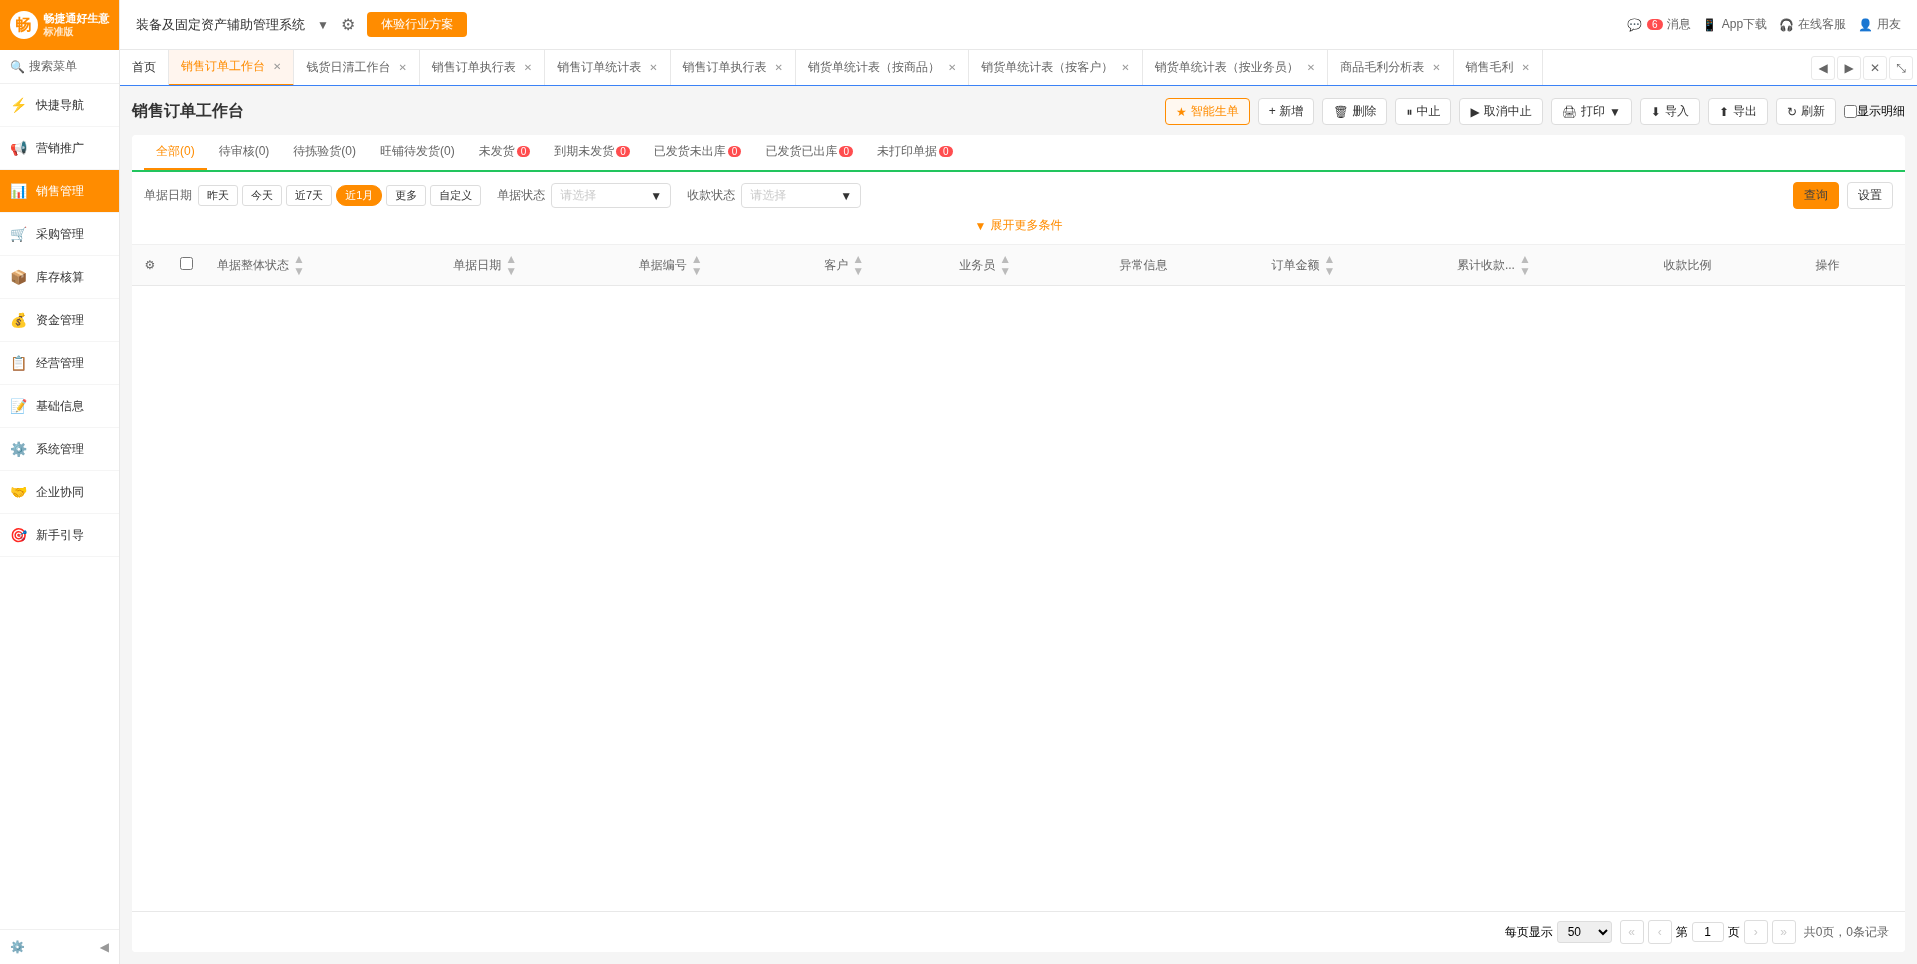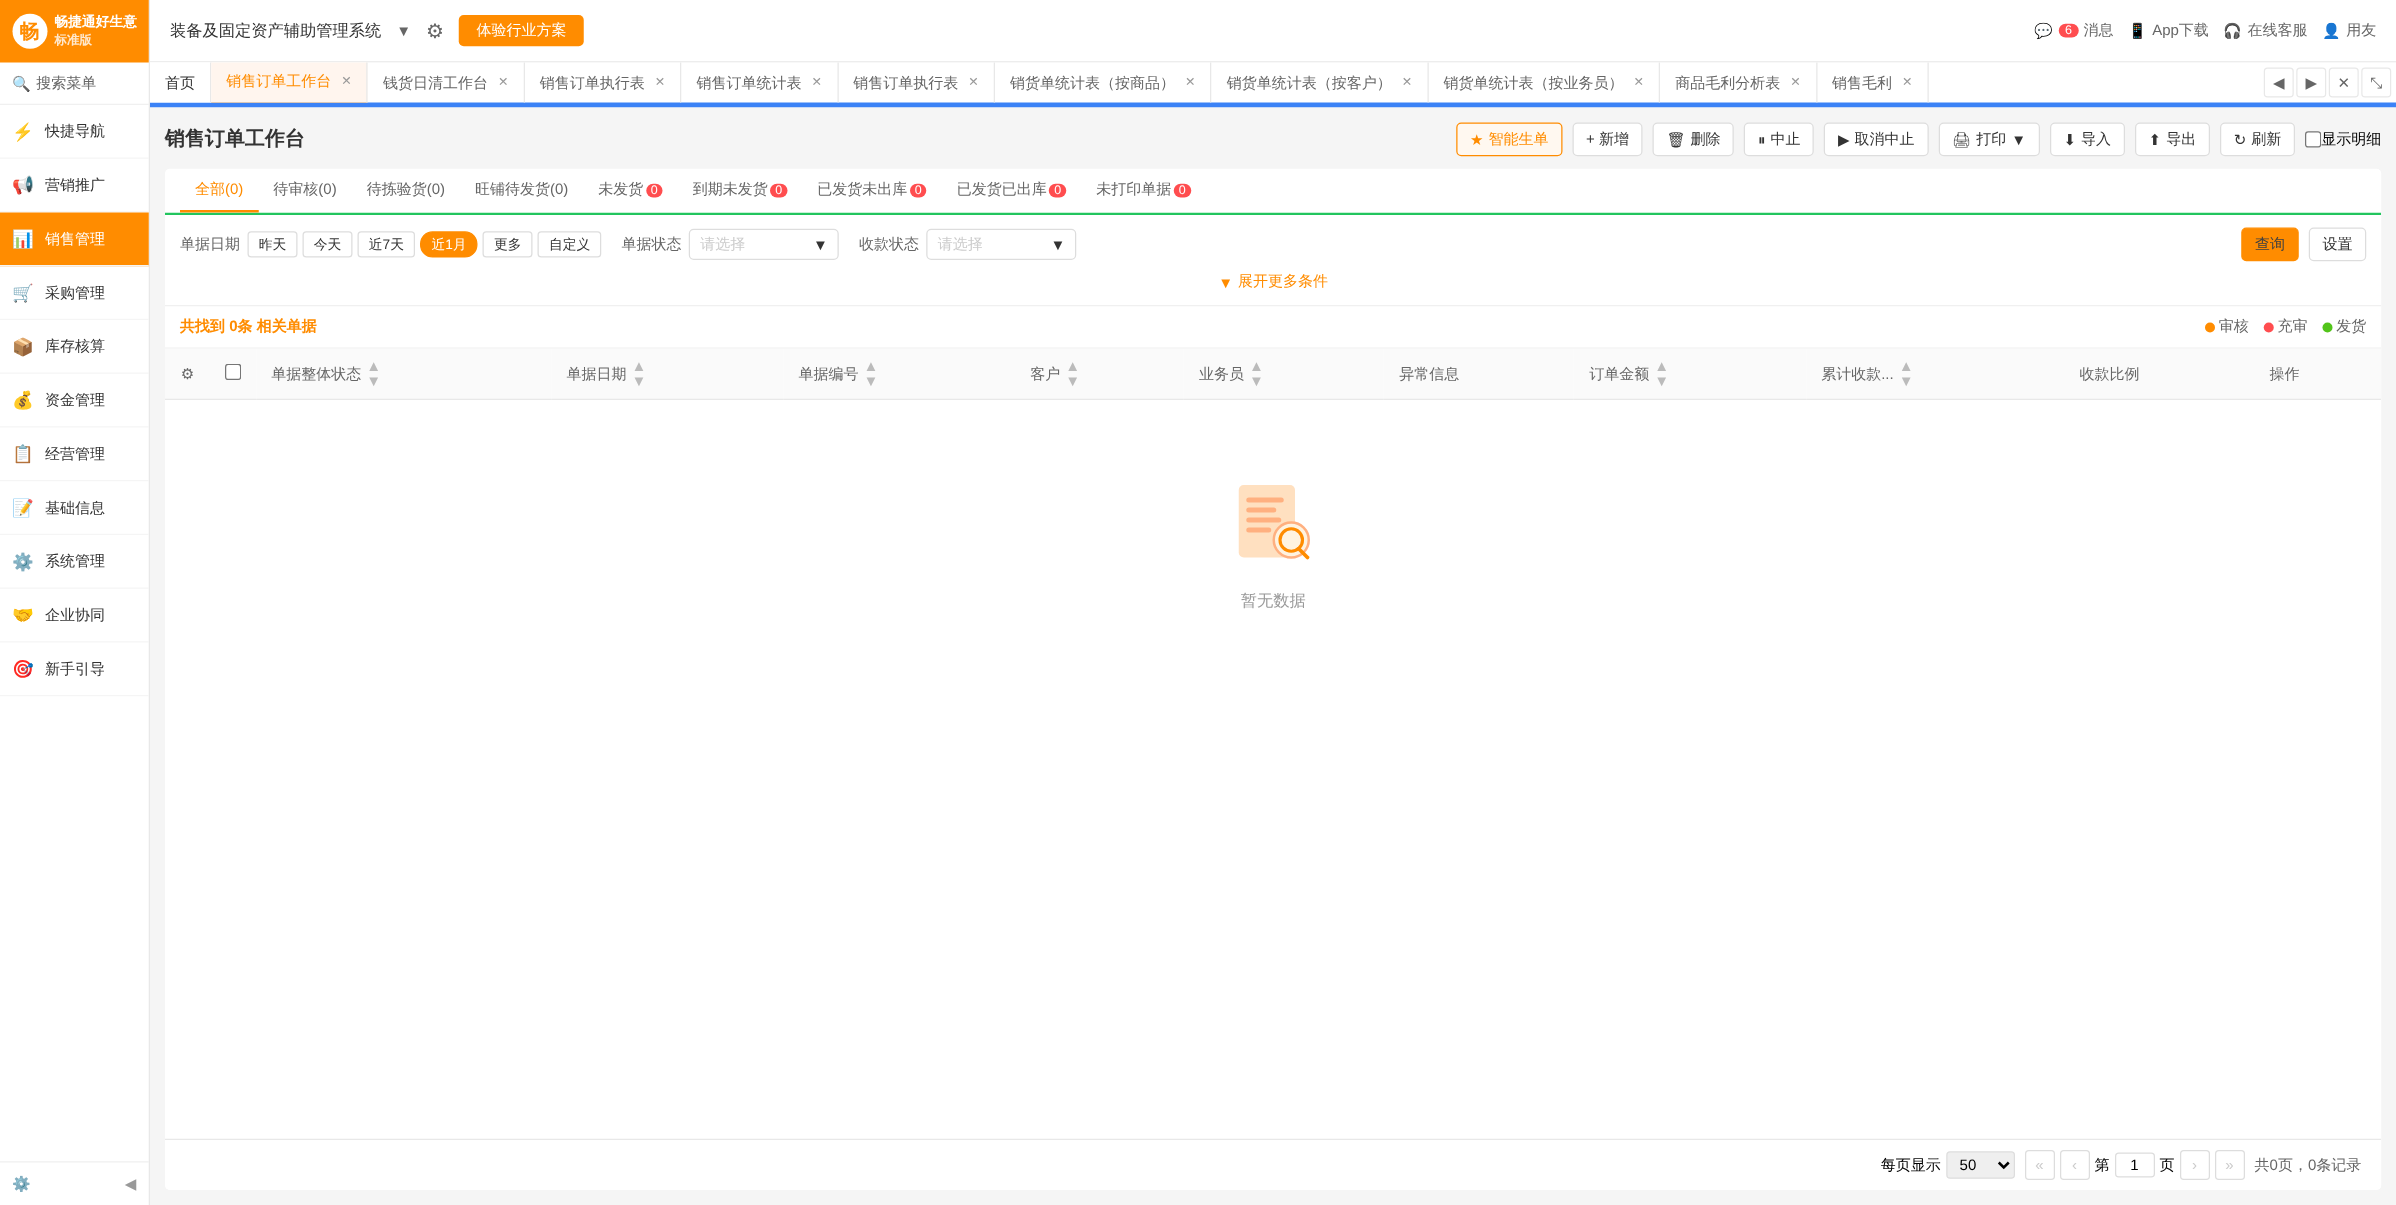--- a/index.html
+++ b/index.html
@@ -18,21 +18,21 @@
     
     .main { flex: 1; display: flex; flex-direction: column; overflow: hidden; }
 
     
     .top-header { height: 50px; background: #fff; border-bottom: 1px solid #e8e8e8; display: flex; align-items: center; padding: 0 16px; gap: 12px; }
     .header-btn { display: flex; align-items: center; gap: 4px; cursor: pointer; color: #666; }
     .badge { background: #ff4d4f; color: #fff; border-radius: 10px; padding: 0 5px; font-size: 10px; min-width: 16px; text-align: center; }
     .btn-experience { background: #ff8c00; color: #fff; padding: 4px 14px; border-radius: 4px; cursor: pointer; font-size: 12px; }
 
     
-    .tab-bar { background: #fff; border-bottom: 4px solid #3b82f6; display: flex; align-items: center; overflow: hidden; height: 36px; }
+    .tab-bar { background: #fff; border-bottom: 1px solid #3b82f6; display: flex; align-items: center; overflow: hidden; height: 36px; }
     .tab-item { padding: 0 12px; height: 36px; display: flex; align-items: center; gap: 6px; cursor: pointer; white-space: nowrap; color: #666; border-right: 1px solid #e8e8e8; font-size: 12px; flex-shrink: 0; }
     .tab-item.home { background: #fff; color: #333; }
     .tab-item.active { background: #fff5ee; color: #ff8c00; border-bottom: 2px solid #ff8c00; }
     .tab-close { color: #999; font-size: 10px; cursor: pointer; margin-left: 2px; }
     .tab-end-btns { margin-left: auto; display: flex; align-items: center; gap: 2px; padding: 0 4px; flex-shrink: 0; }
     .tab-end-btn { width: 24px; height: 24px; display: flex; align-items: center; justify-content: center; cursor: pointer; color: #666; border: 1px solid #e8e8e8; border-radius: 3px; }
 
     
     .content { flex: 1; overflow: hidden; display: flex; flex-direction: column; background: #f5f5f5; padding: 12px; }
     .page-header { display: flex; align-items: center; justify-content: space-between; margin-bottom: 10px; }
@@ -339,43 +339,20 @@
           </div>
         </div>
         <div style="margin-top:8px;display:flex;justify-content:center;">
           <div class="expand-btn">
             <span>▼</span>
             <span>展开更多条件</span>
           </div>
         </div>
       </div>
 
-      <div class="table-info">
-        <div>
-          <span class="table-info-text">
-            <span>共找到</span>
-            <span style="color:#ff8c00;font-weight:bold;">0条</span>
-            <span>相关单据</span>
-          </span>
-        </div>
-        <div class="table-quick-btns">
-          <div class="quick-btn">
-            <span class="dot dot-orange"></span>
-            <span>审核</span>
-          </div>
-          <div class="quick-btn">
-            <span class="dot dot-red"></span>
-            <span>充审</span>
-          </div>
-          <div class="quick-btn">
-            <span class="dot dot-green"></span>
-            <span>发货</span>
-          </div>
-        </div>
-      </div>
 
       <div class="table-wrapper content-scroll">
         <table>
           <thead>
             <tr>
               <th class="th-settings">⚙</th>
               <th class="th-checkbox"><input type="checkbox" style=""></th>
               <th>
                   <div class="th-sort">
                     <span>单据整体状态</span>
@@ -441,36 +418,20 @@
                   </div>
                 </th>
               <th>收款比例</th>
               <th>操作</th>
             </tr>
           </thead>
           <tbody>
           </tbody>
         </table>
 
-        <div class="empty-state">
-          <div class="empty-icon">
-            
-            <svg width="80" height="80" viewBox="0 0 80 80" fill="none" xmlns="http://www.w3.org/2000/svg">
-              <rect x="12" y="8" width="45" height="58" rx="4" fill="#ffe0c0"></rect>
-              <rect x="18" y="18" width="30" height="4" rx="2" fill="#ffb080"></rect>
-              <rect x="18" y="26" width="24" height="4" rx="2" fill="#ffb080"></rect>
-              <rect x="18" y="34" width="28" height="4" rx="2" fill="#ffb080"></rect>
-              <rect x="18" y="42" width="20" height="4" rx="2" fill="#ffb080"></rect>
-              <circle cx="54" cy="52" r="14" fill="#fff3e0" stroke="#ffb080" stroke-width="2"></circle>
-              <circle cx="54" cy="52" r="9" fill="none" stroke="#ff8c00" stroke-width="2.5"></circle>
-              <line x1="60" y1="59" x2="67" y2="66" stroke="#ff8c00" stroke-width="3" stroke-linecap="round"></line>
-            </svg>
-          </div>
-          <span class="empty-text">暂无数据</span>
-        </div>
       </div>
 
       <div class="pagination">
         <div class="page-size-select">
           <span>每页显示</span>
           <select class="page-select">
             <option>10</option>
             <option>20</option>
             <option selected="">50</option>
             <option>100</option>

